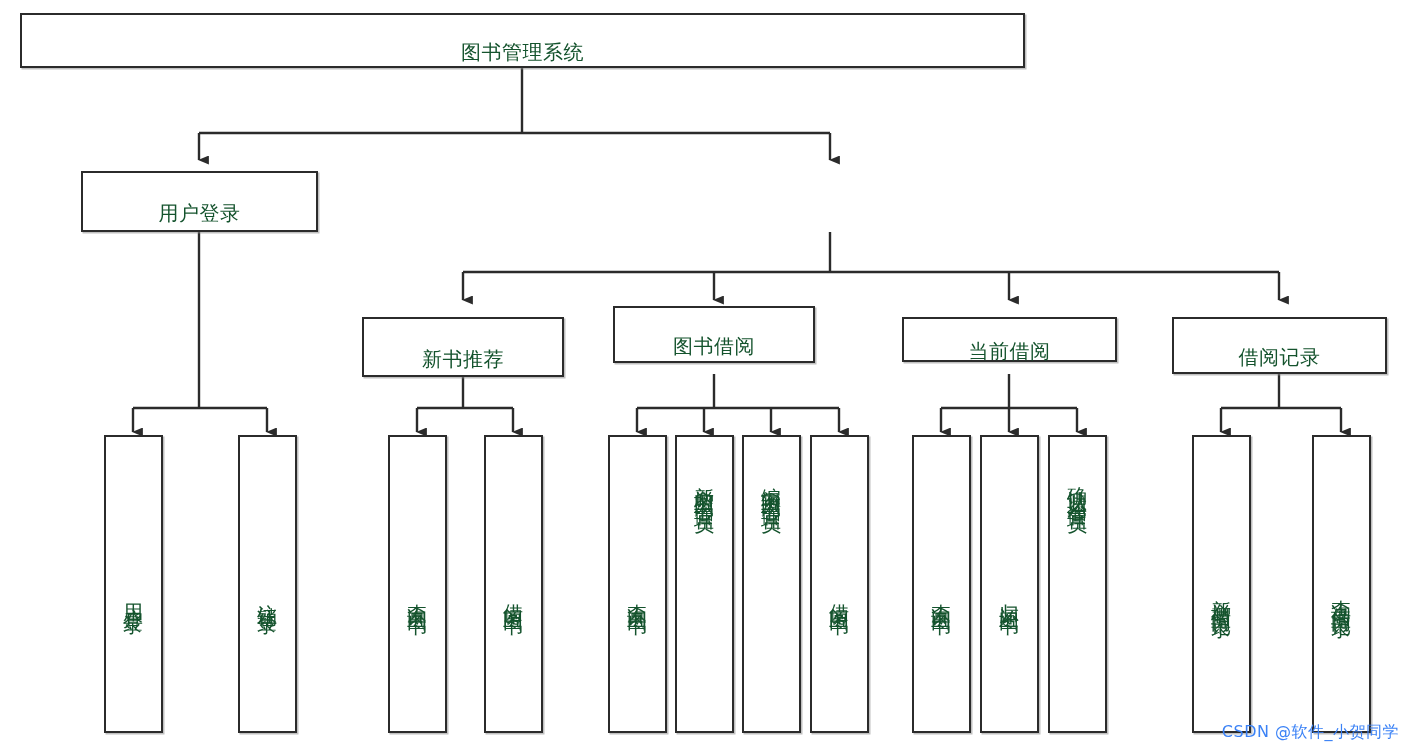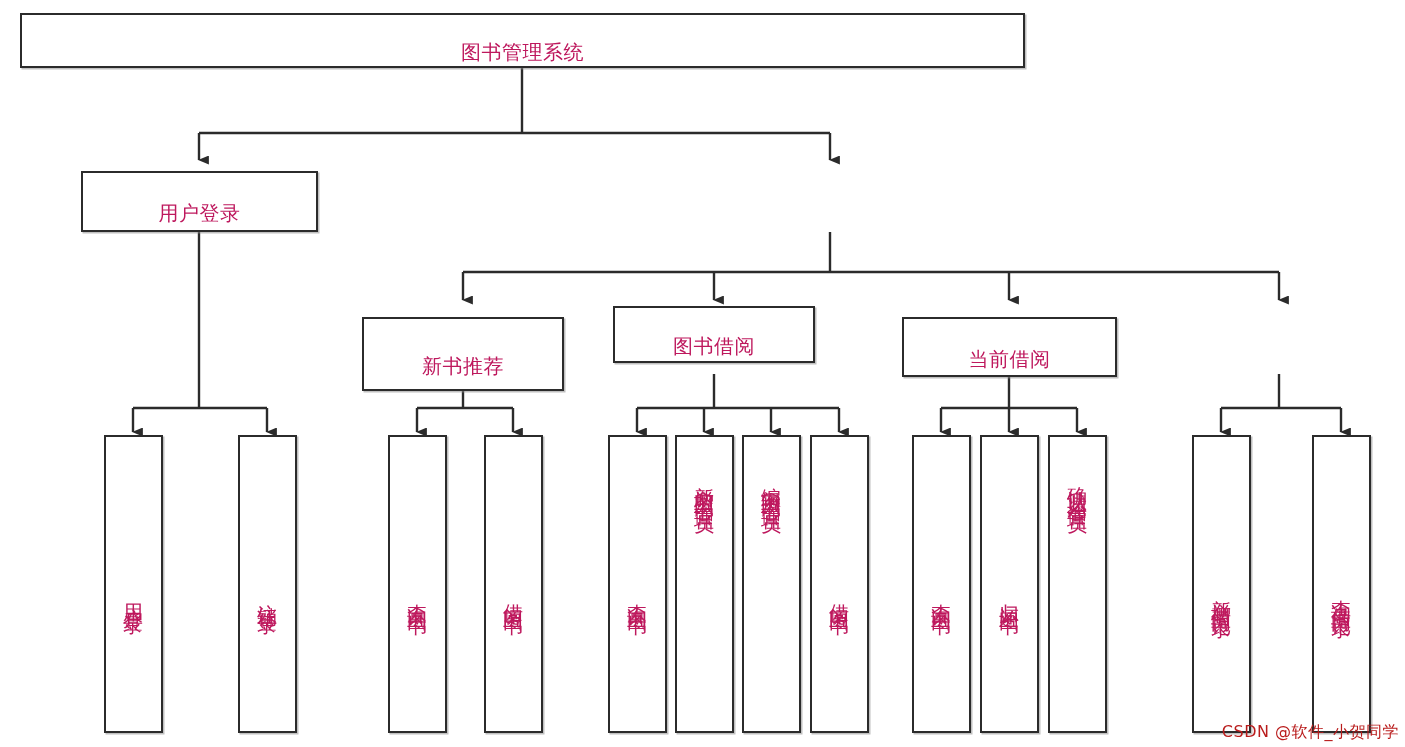--- a/index.html
+++ b/index.html
@@ -28,21 +28,21 @@
     border:2px solid #2b2b2b;
     box-shadow:1.5px 1.5px 0 rgba(140,140,140,0.55);
     display:flex;
     align-items:center;
     justify-content:center;
     z-index:2;
   }
   .node .lbl{
     font-size:20px;
     line-height:1.15;
-    color:#be185d;
+    color:#14532d;
     letter-spacing:0.5px;
     white-space:nowrap;
     margin-top:24px;
   }
   
   .node.vert{
     align-items:flex-start;
     justify-content:center;
     padding-top:10px;
   }
@@ -57,21 +57,21 @@
   }
   .node.vert.mid{
     align-items:center;
     padding-top:0;
   }
   .watermark{
     position:absolute;
     right:6px;
     bottom:4px;
     font-size:16px;
-    color:#b91c1c;
+    color:#3b82f6;
     letter-spacing:0.5px;
     z-index:5;
     white-space:nowrap;
   }
 </style>
 </head>
 <body>
 
 <div id="canvas">
 
@@ -127,32 +127,35 @@
 
   <div class="node" style="left:20px; top:13px; width:1005px; height:55px;">
     <span class="lbl">图书管理系统</span>
   </div>
 
   <div class="node" style="left:81px; top:171px; width:237px; height:61px;">
     <span class="lbl">用户登录</span>
   </div>
 
 
-  <div class="node" style="left:362px; top:317px; width:202px; height:74px;">
+  <div class="node" style="left:362px; top:317px; width:202px; height:60px;">
     <span class="lbl">新书推荐</span>
   </div>
 
   <div class="node" style="left:613px; top:306px; width:202px; height:57px;">
     <span class="lbl">图书借阅</span>
   </div>
 
-  <div class="node" style="left:902px; top:317px; width:215px; height:60px;">
+  <div class="node" style="left:902px; top:317px; width:215px; height:45px;">
     <span class="lbl">当前借阅</span>
   </div>
 
+  <div class="node" style="left:1172px; top:317px; width:215px; height:57px;">
+    <span class="lbl">借阅记录</span>
+  </div>
 
   <div class="node vert mid" style="left:104px; top:435px; width:59px; height:298px;">
     <span class="lbl">用户登录</span>
   </div>
 
   <div class="node vert mid" style="left:238px; top:435px; width:59px; height:298px;">
     <span class="lbl">注销登录</span>
   </div>
 
   <div class="node vert mid" style="left:388px; top:435px; width:59px; height:298px;">

